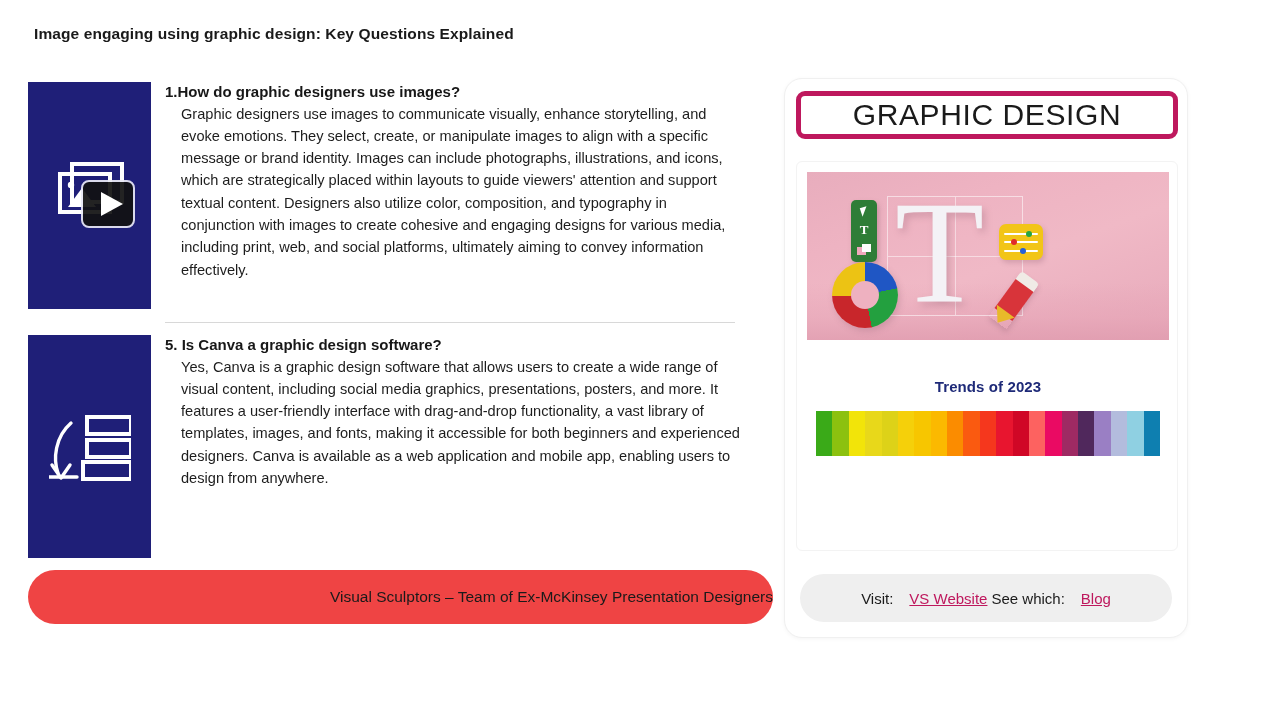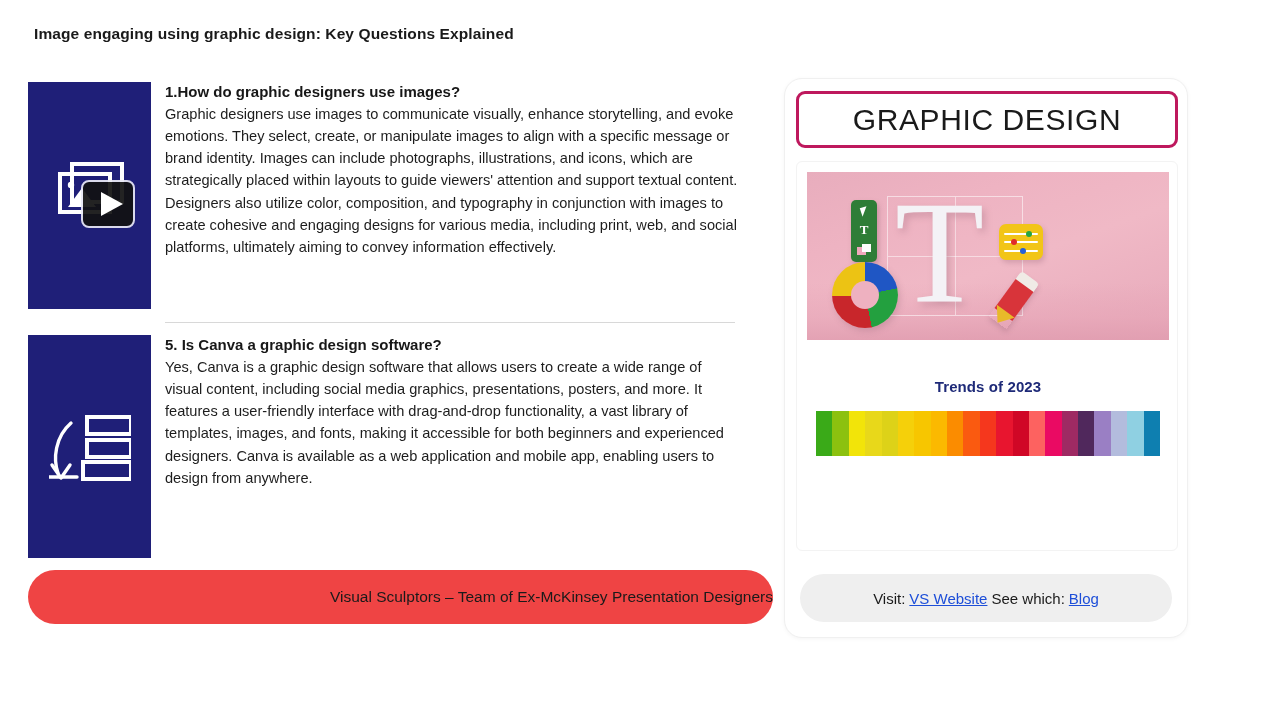--- a/index.html
+++ b/index.html
@@ -32,20 +32,21 @@
   .icon-box-2 { height: 223px; }
 
   .qa-text { margin-left: 137px; padding-left: 0; }
   .qa-question {
     font-size: 15px; font-weight: bold; color: #171717;
     line-height: 1.3; margin-bottom: 1px;
   }
   .qa-answer {
     font-size: 14.6px; color: #1d1d1d; line-height: 1.53;
     text-align: left;
+    margin-left: 16px;
   }
   .divider {
     position: absolute; left: 165px; top: 322px;
     width: 570px; height: 1px; background: #d8d8d8;
   }
 
   
   .footer-pill-left {
     position: absolute; left: 28px; top: 570px;
     width: 745px; height: 54px;
@@ -58,22 +59,22 @@
   .right-card {
     position: absolute; left: 784px; top: 78px;
     width: 404px; height: 560px;
     background: #ffffff;
     border: 1px solid #f0f0f0;
     border-radius: 18px;
     box-shadow: 0 1px 4px rgba(0,0,0,0.045);
   }
   .card-header {
     position: absolute; left: 11px; top: 12px;
-    width: 382px; height: 57px;
-    border: 3px solid #be185d; border-radius: 9px;
+    width: 382px; height: 48px;
+    border: 5px solid #be185d; border-radius: 9px;
     background:#fff;
     display: flex; align-items: center; justify-content: center;
   }
   .card-header-text {
     font-size: 30px; color: #1a1a1a; letter-spacing: 0.6px;
     font-weight: normal;
   }
   .card-body {
     position: absolute; left: 11px; top: 82px;
     width: 382px; height: 390px;
@@ -184,21 +185,21 @@
   .palette i { display:block; height:100%; flex:1 1 auto; }
 
   
   .footer-pill-right {
     position: absolute; left: 800px; top: 574px;
     width: 372px; height: 48px;
     background: #efefef; border-radius: 24px;
     display:flex; align-items:center; justify-content:center;
     font-size: 15px; color:#1a1a1a;
   }
-  .footer-pill-right .lnk { text-decoration: underline; color:#1d4ed8; }
+  .footer-pill-right .lnk { text-decoration: underline; color:#be185d;margin-left:12px; }
   .footer-pill-right .sp { display:inline-block; width:4px; }
 </style>
 </head>
 <body>
 
 <div class="page">
 
   <div class="page-title">Image engaging using graphic design: Key Questions Explained</div>
 
   <div class="qa-block qa-1">

